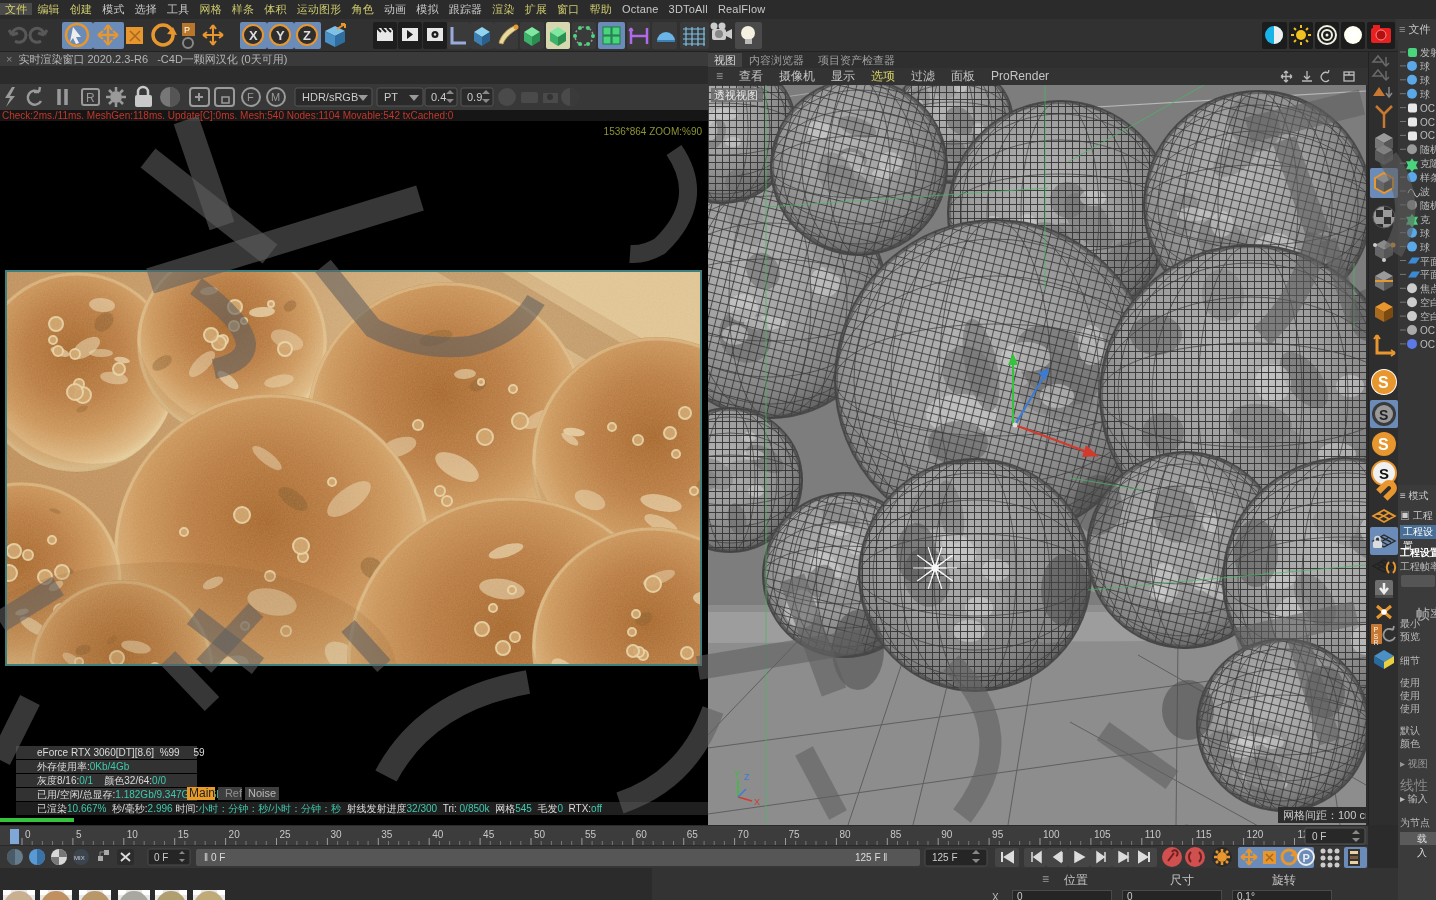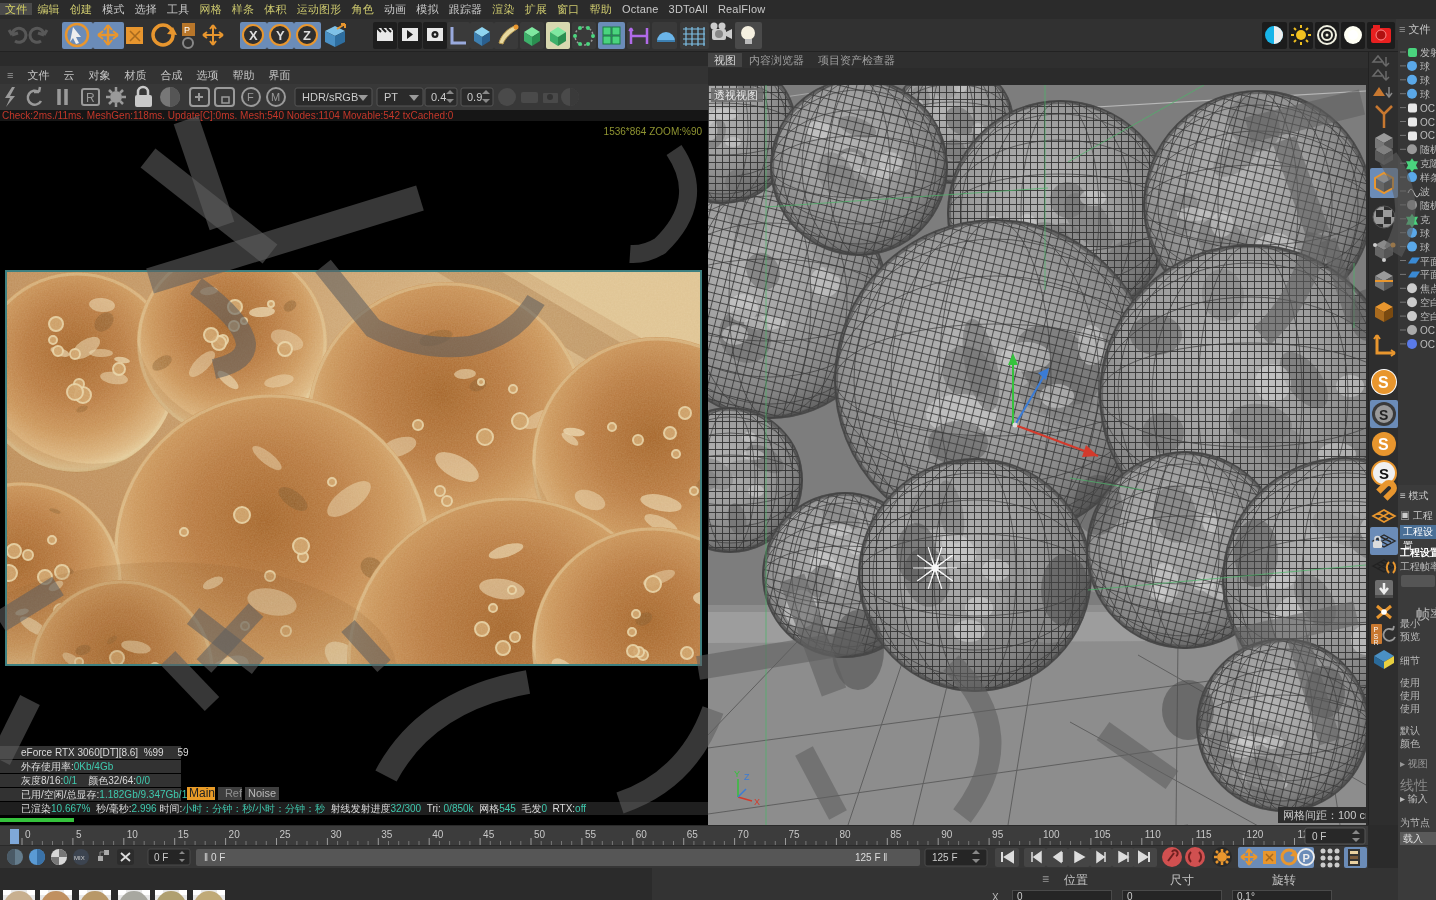--- a/index.html
+++ b/index.html
@@ -13,21 +13,21 @@
 #toolbar{left:0;top:19px;width:1436px;height:33px;background:#313131;border-bottom:1px solid #222}
 
 #otitle{left:0;top:52px;width:708px;height:14px;background:#3a3a3a;color:#b5b5b5;font-size:11px;line-height:14px}
 #omenu{left:0;top:66px;width:708px;height:18px;background:#333;color:#c5c5c5;font-size:11px;line-height:18px}
 #omenu span{padding:0 7px}
 #otoolbar{left:0;top:84px;width:708px;height:26px;background:#383838}
 #redline{left:0;top:110px;width:708px;height:11px;background:#161616;color:#c4372a;font-size:10px;line-height:11px;padding-left:2px}
 #blackarea{left:0;top:121px;width:708px;height:704px;background:#000;overflow:hidden}
 #zoomtxt{right:6px;top:5px;color:#8f9431;font-size:10px}
 
-.gline{left:0;background:rgba(54,54,54,.92);color:#dcdcdc;font-size:10px;line-height:13px;padding:0 21px;white-space:nowrap}
+.gline{left:16px;background:rgba(54,54,54,.92);color:#dcdcdc;font-size:10px;line-height:13px;padding:0 21px;white-space:nowrap}
 .teal{color:#3fc9ae}
 
 #render{left:5px;top:149px;width:697px;height:396px;border:2px solid #3e8080;background:#d7b083;overflow:hidden}
 
 #vtabs{left:708px;top:52px;width:660px;height:16px;background:#2f2f2f;color:#9f9f9f;font-size:11px;line-height:16px;white-space:nowrap}
 #vtabs .act{background:#444;color:#d8d8d8;padding:1px 6px}
 #vtabs span{padding:0 7px}
 #vmenu{left:708px;top:68px;width:660px;height:17px;background:#333;color:#c5c5c5;font-size:12px;line-height:17px}
 #vmenu span{padding:0 8px}
 #viewport{left:708px;top:85px;width:658px;height:740px;background:#7e7e7e;overflow:hidden}
@@ -173,21 +173,21 @@
         <circle cx="1327" cy="16" r="1.5" fill="#f0f0e0"></circle>
         <rect x="1341" y="3" width="24" height="27" rx="2" fill="#1c1c1c"></rect>
         <circle cx="1353" cy="16" r="9" fill="#fffff4"></circle>
         <circle cx="1353" cy="16" r="5" fill="#fff"></circle>
         <rect x="1367" y="3" width="28" height="27" rx="2" fill="#1c1c1c"></rect>
         <rect x="1371" y="9" width="20" height="15" rx="2" fill="#e82020"></rect>
         <circle cx="1381" cy="16" r="5" fill="#b01010" stroke="#f88" stroke-width="1"></circle>
         <rect x="1373" y="6" width="7" height="4" fill="#e82020"></rect>
       </svg>
     </div>
-<div class="abs" id="omenu"><span style="color:#999">≡</span><span>文件</span><span>云</span><span>对象</span><span>材质</span><span>合成</span><span>选项</span><span>帮助</span><span>界面</span></div>
+<div class="abs" id="otitle"><span style="padding:0 6px;color:#888">×</span>实时渲染窗口 2020.2.3-R6&nbsp;&nbsp;&nbsp;-C4D一颗网汉化 (0天可用)</div>
 <div class="abs" id="otoolbar">
       <svg width="708" height="26" viewBox="0 0 708 26">
         <path d="M12 3 L5 14 h5 l-4 9 9 -11 h-5 l5 -9 z" fill="#9a9a9a"></path>
         <path d="M39 8 a7 7 0 1 0 2 9 M39 8 l1 -5 M39 8 l-5 0" stroke="#9a9a9a" stroke-width="2.5" fill="none"></path>
         <path d="M59 5 V21 M66 5 V21" stroke="#9a9a9a" stroke-width="3.5"></path>
         <rect x="82" y="5" width="17" height="16" rx="2" fill="none" stroke="#9a9a9a" stroke-width="2"></rect>
         <text x="86" y="18" font-size="12" fill="#9a9a9a" font-family="Liberation Sans">R</text>
         <circle cx="116" cy="13" r="6" fill="#9a9a9a"></circle>
         <path d="M122 13 L126 13" stroke="#9a9a9a" stroke-width="2.5"></path>
         <path d="M120 17 L123 20" stroke="#9a9a9a" stroke-width="2.5"></path>
@@ -441,20 +441,29 @@
   <div class="abs gline" style="top:639px;width:181px">外存使用率:<span class="teal">0Kb/4Gb</span></div>
   <div class="abs gline" style="top:653px;width:181px">灰度8/16:<span class="teal">0/1</span>&nbsp;&nbsp;&nbsp;&nbsp;颜色32/64:<span class="teal">0/0</span></div>
   <div class="abs gline" style="top:667px;width:181px">已用/空闲/总显存:<span class="teal">1.182Gb/9.347Gb/12Gb</span></div>
   <div class="abs" style="left:187px;top:666px;width:28px;height:13px;background:#e89b27;color:#222;font-size:12px;text-align:right;line-height:13px">Main</div>
   <div class="abs" style="left:218px;top:666px;width:24px;height:13px;background:#3e3e3e;color:#909090;font-size:11px;text-align:right;line-height:13px">Ref</div>
   <div class="abs" style="left:245px;top:666px;width:34px;height:13px;background:#3e3e3e;color:#b9b9b9;font-size:11px;text-align:center;line-height:13px">Noise</div>
   <div class="abs gline" style="top:681px;width:708px;background:rgba(34,34,34,.9)">已渲染<span class="teal">10.667%</span>&nbsp;&nbsp;秒/毫秒:<span class="teal">2.996</span> 时间:<span class="teal">小时：分钟：秒/小时：分钟：秒</span>&nbsp;&nbsp;射线发射进度<span class="teal">32/300</span>&nbsp;&nbsp;Tri: <span class="teal">0/850k</span>&nbsp;&nbsp;网格<span class="teal">545</span>&nbsp;&nbsp;毛发<span class="teal">0</span>&nbsp;&nbsp;RTX:<span class="teal">off</span></div>
   <div class="abs" style="left:0;top:697px;width:74px;height:4px;background:#35c23c"></div>
 </div>
 <div class="abs" id="vtabs"><span class="act">视图</span><span>内容浏览器</span><span>项目资产检查器</span></div>
+<div class="abs" id="vmenu"><span style="color:#999">≡</span><span>查看</span><span>摄像机</span><span>显示</span><span style="color:#d6d264">选项</span><span>过滤</span><span>面板</span><span>ProRender</span><svg class="abs" style="right:8px;top:2px" width="80" height="13" viewBox="0 0 80 13">
+        <g stroke="#bbb" stroke-width="1.3" fill="none">
+          <path d="M6 1 V12 M1 6.5 H12 M6 1 l-2 2 M6 1 l2 2 M6 12 l-2 -2 M6 12 l2 -2 M1 6.5 l2 -2 M1 6.5 l2 2 M12 6.5 l-2 -2 M12 6.5 l-2 2"></path>
+          <path d="M27 1 v8 m-3 -3 l3 3 3 -3 M22 11 h10"></path>
+          <path d="M48 3 a4.5 4.5 0 1 0 1 7 M48 3 l1 -3 m-1 3 l-3 -1"></path>
+          <rect x="64" y="2" width="10" height="9"></rect>
+          <path d="M64 5 h10 M69 2 v3"></path>
+        </g>
+      </svg></div>
 <div class="abs" id="viewport">
       <svg width="658" height="740" viewBox="0 0 658 740">
         <defs>
 <radialGradient id="sg" cx="42%" cy="38%" r="68%">
 <stop offset="0%" stop-color="#b4b4b4"></stop>
             <stop offset="45%" stop-color="#9e9e9e"></stop>
 <stop offset="78%" stop-color="#828282"></stop>
             <stop offset="100%" stop-color="#585858"></stop>
           </radialGradient>
 <pattern id="wire" width="7" height="7" patternUnits="userSpaceOnUse">
@@ -1277,21 +1286,21 @@
       <div class="abs" style="left:2px;top:169px;color:#bbb;font-size:10px;white-space:nowrap">细节</div>
       <div class="abs" style="left:2px;top:191px;color:#bbb;font-size:10px;white-space:nowrap">使用</div>
       <div class="abs" style="left:2px;top:204px;color:#bbb;font-size:10px;white-space:nowrap">使用</div>
       <div class="abs" style="left:2px;top:217px;color:#bbb;font-size:10px;white-space:nowrap">使用</div>
       <div class="abs" style="left:2px;top:239px;color:#bbb;font-size:10px;white-space:nowrap">默认</div>
       <div class="abs" style="left:2px;top:252px;color:#bbb;font-size:10px;white-space:nowrap">颜色</div>
       <div class="abs" style="left:2px;top:272px;color:#999;font-size:10px;white-space:nowrap">▸ 视图</div>
       <div class="abs" style="left:2px;top:292px;color:#888;font-size:14px;white-space:nowrap">线性</div>
       <div class="abs" style="left:2px;top:307px;color:#bbb;font-size:10px;white-space:nowrap">▸ 输入</div>
       <div class="abs" style="left:2px;top:331px;color:#bbb;font-size:10px;white-space:nowrap">为节点</div>
-      <div class="abs" style="left:2px;top:347px;width:36px;height:13px;background:#5a5a5a;color:#ddd;font-size:10px;padding-left:3px">载入</div>
+      <div class="abs" style="left:2px;top:347px;width:36px;height:13px;background:#5a5a5a;color:#ddd;font-size:10px;padding-left:17px">载入</div>
     </div>
 <svg class="abs" style="left:0;top:0;pointer-events:none" width="1436" height="900" viewBox="0 0 1436 900">
       <g stroke="rgba(95,95,95,0.58)" fill="none" stroke-linecap="butt">
         <path d="M186 120 L222 226" stroke-width="26"></path>
         <path d="M148 158 L270 254" stroke-width="24"></path>
         <path d="M150 281 L420 198" stroke-width="26"></path>
         <path d="M674 150 Q708 200 660 246 Q645 255 630 254" stroke-width="18"></path>
         <path d="M196 286 Q243 320 246 344 Q246 362 214 369" stroke-width="20"></path>
         <path d="M323 266 L373 328 Q420 352 470 346 Q515 336 536 300" stroke-width="20"></path>
         <path d="M193 616 L258 666" stroke-width="20"></path>

